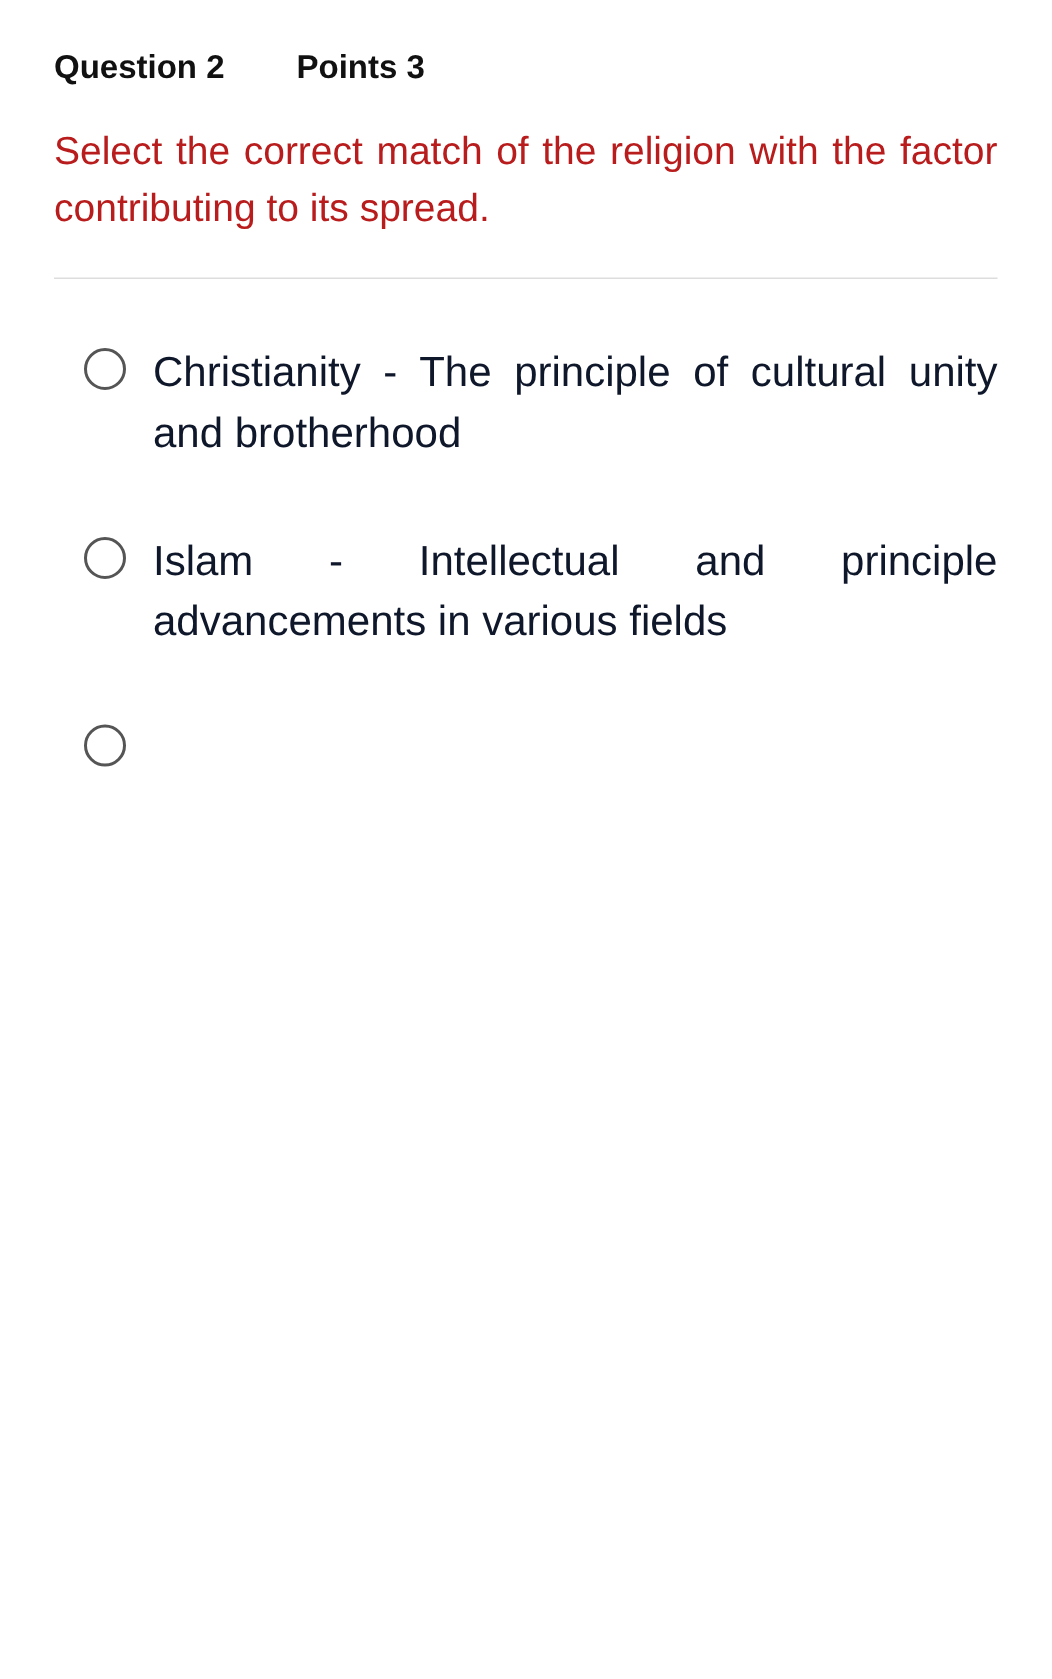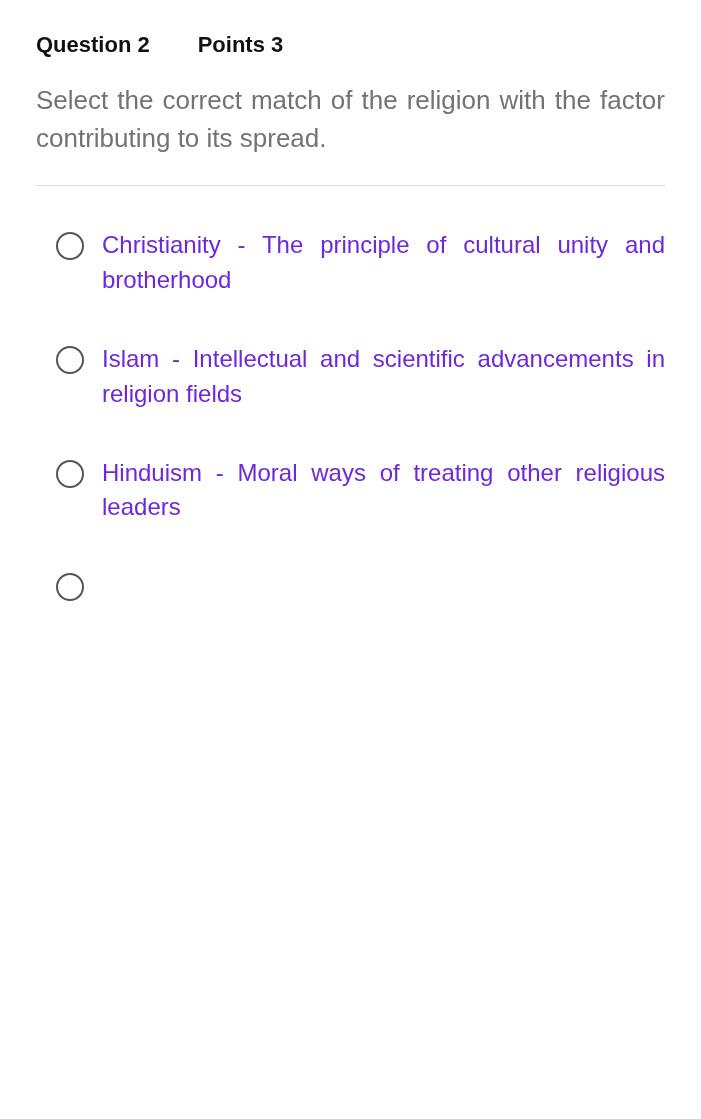--- a/index.html
+++ b/index.html
@@ -37,21 +37,21 @@
     }
 
     .points-label {
       font-size: 22px;
       font-weight: 700;
       color: #111;
     }
 
     .question-text {
       font-size: 26px;
-      color: #737373;
+      color: #b91c1c;
       line-height: 1.45;
       margin-bottom: 0;
       text-align: justify;
     }
 
     .divider {
       border: none;
       border-top: 1.5px solid #ddd;
       margin: 28px 0 20px 0;
     }
@@ -78,22 +78,22 @@
       border: 2px solid #555;
       background: #fff;
       margin-top: 4px;
       cursor: pointer;
       display: flex;
       align-items: center;
       justify-content: center;
     }
 
     .option-text {
-      font-size: 24px;
-      color: #6d28d9;
+      font-size: 28px;
+      color: #0f172a;
       line-height: 1.45;
       text-align: justify;
       flex: 1;
     }
   </style>
 </head>
 <body>
 
 <div class="page">
 
@@ -108,27 +108,23 @@
 
   <div class="options-list">
 
     <div class="option-item">
       <div class="radio-circle"></div>
       <span class="option-text">Christianity - The principle of cultural unity and brotherhood</span>
     </div>
 
     <div class="option-item">
       <div class="radio-circle"></div>
-      <span class="option-text">Islam - Intellectual and scientific advancements in religion fields</span>
+      <span class="option-text">Islam - Intellectual and principle advancements in various fields</span>
     </div>
 
-    <div class="option-item">
-      <div class="radio-circle"></div>
-      <span class="option-text">Hinduism - Moral ways of treating other religious leaders</span>
-    </div>
 
     <div class="option-item">
       <div class="radio-circle"></div>
     </div>
 
   </div>
 
 </div>
 
 </body></html>

